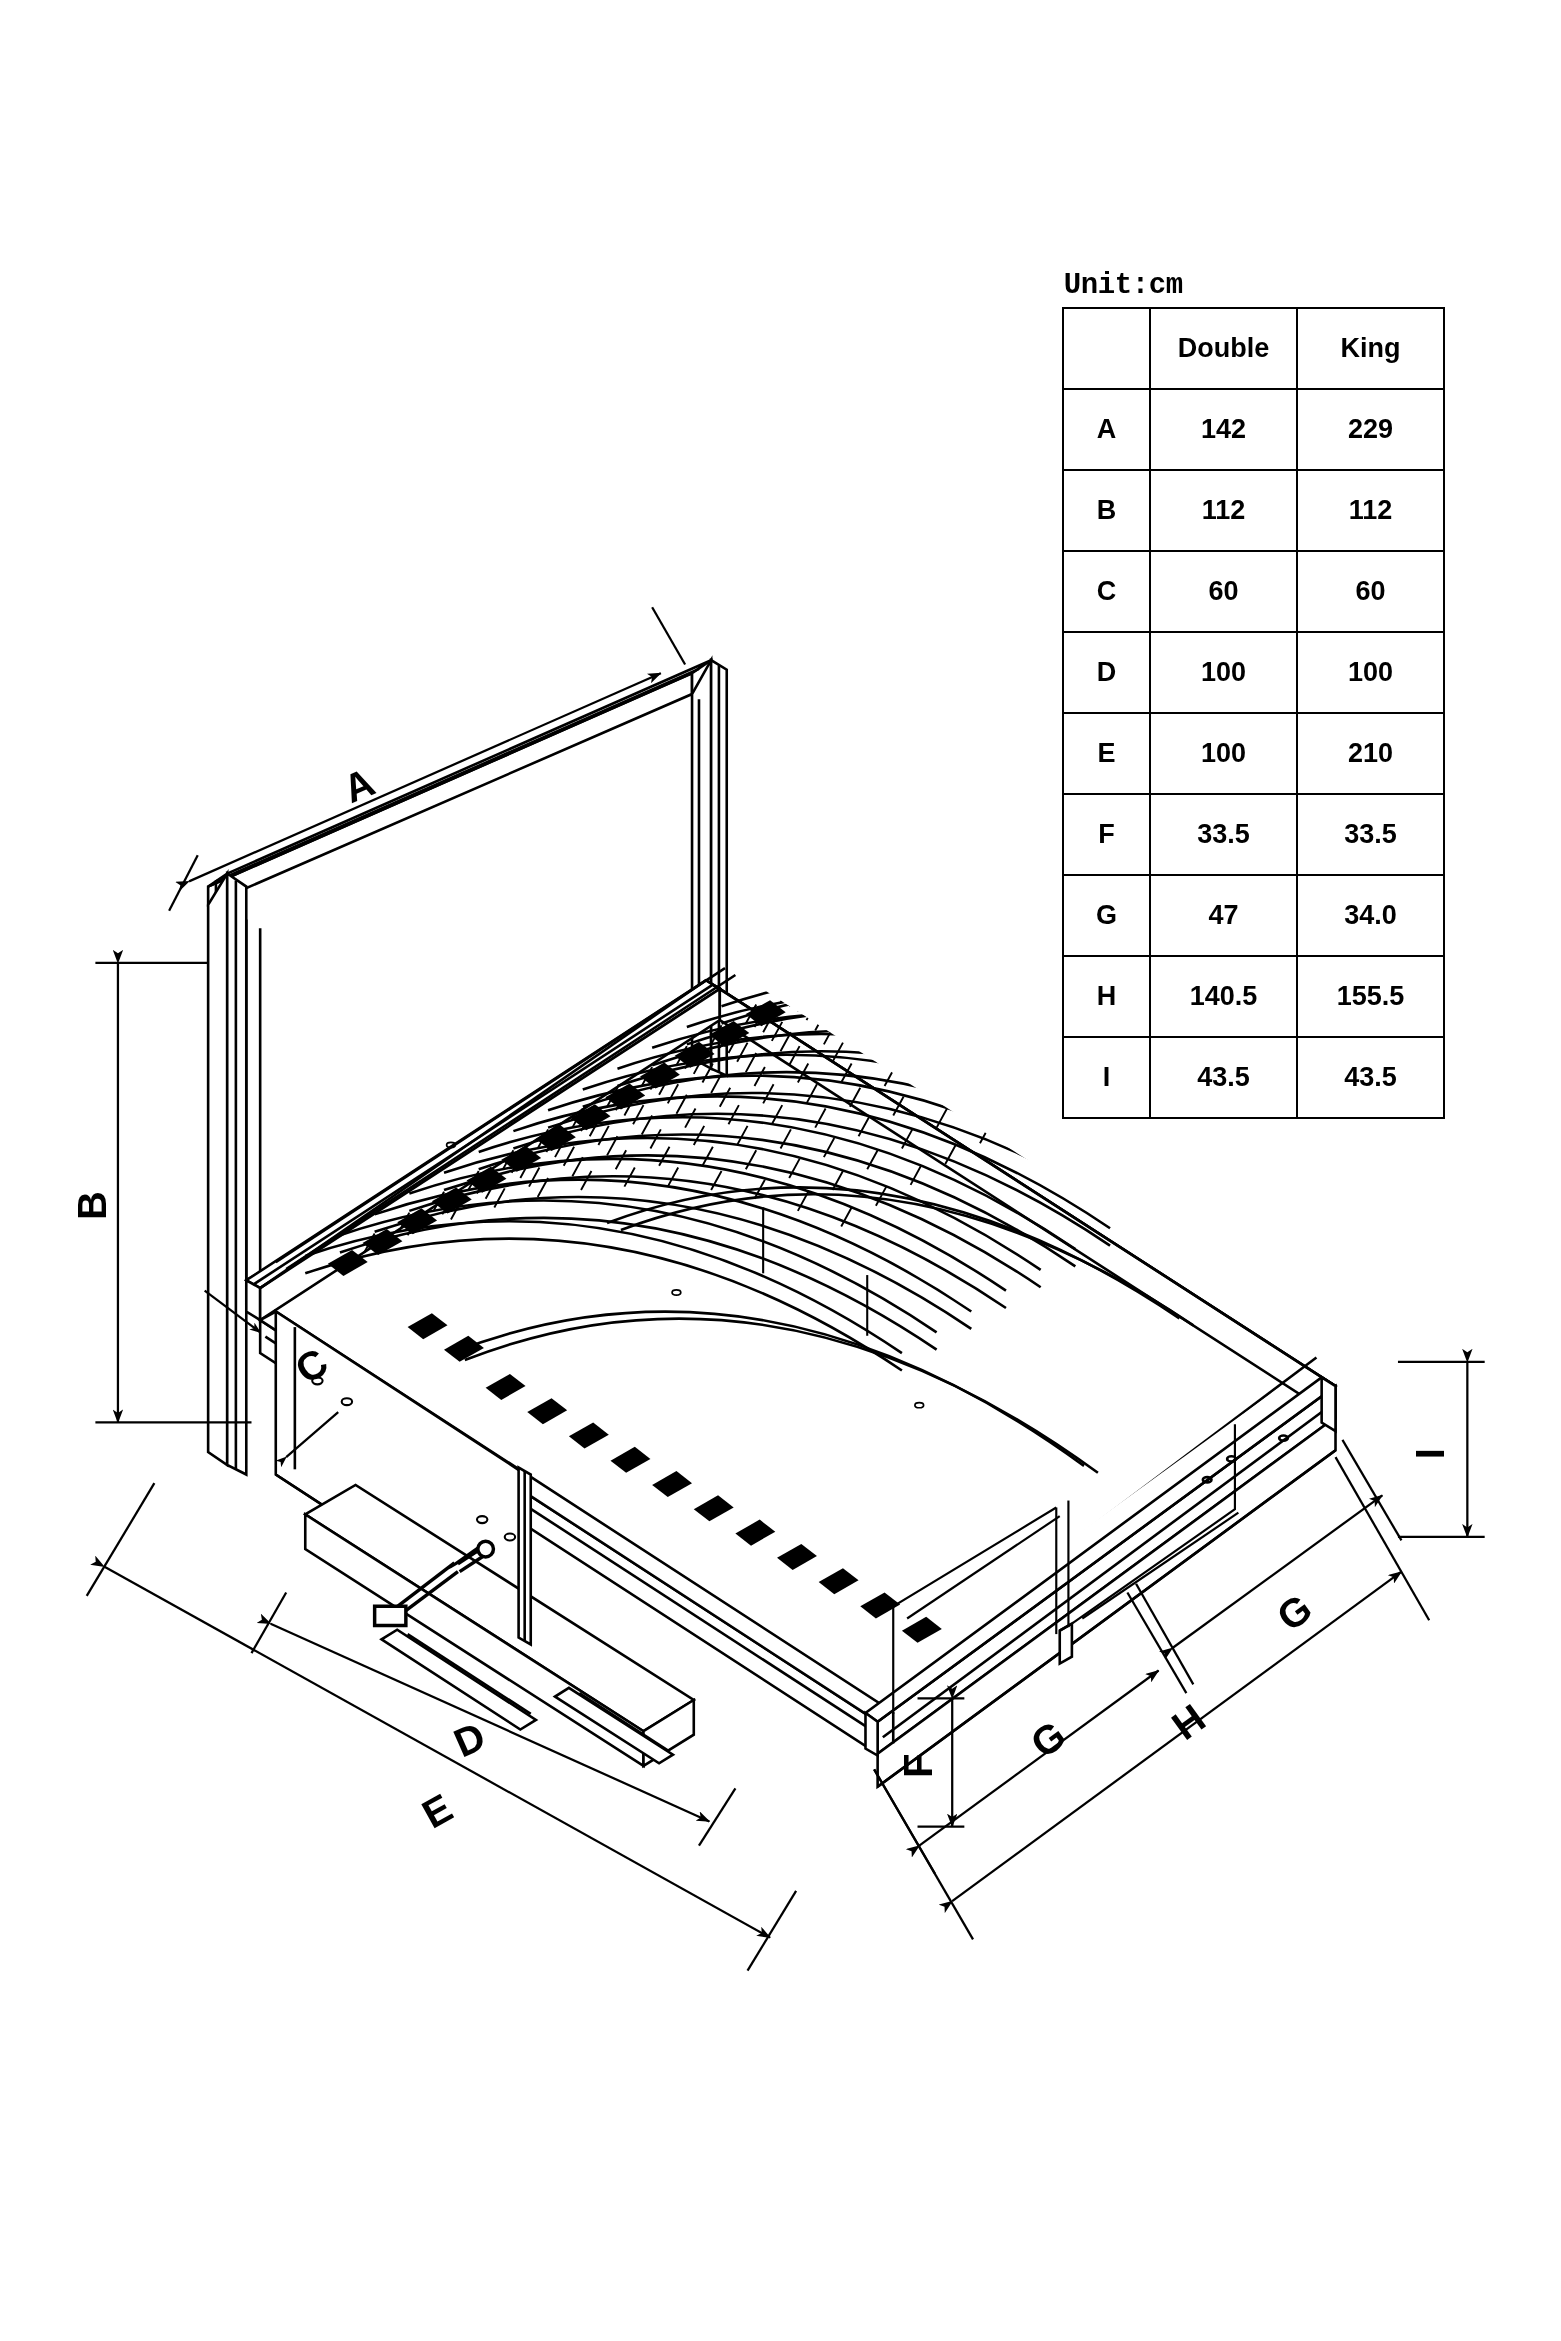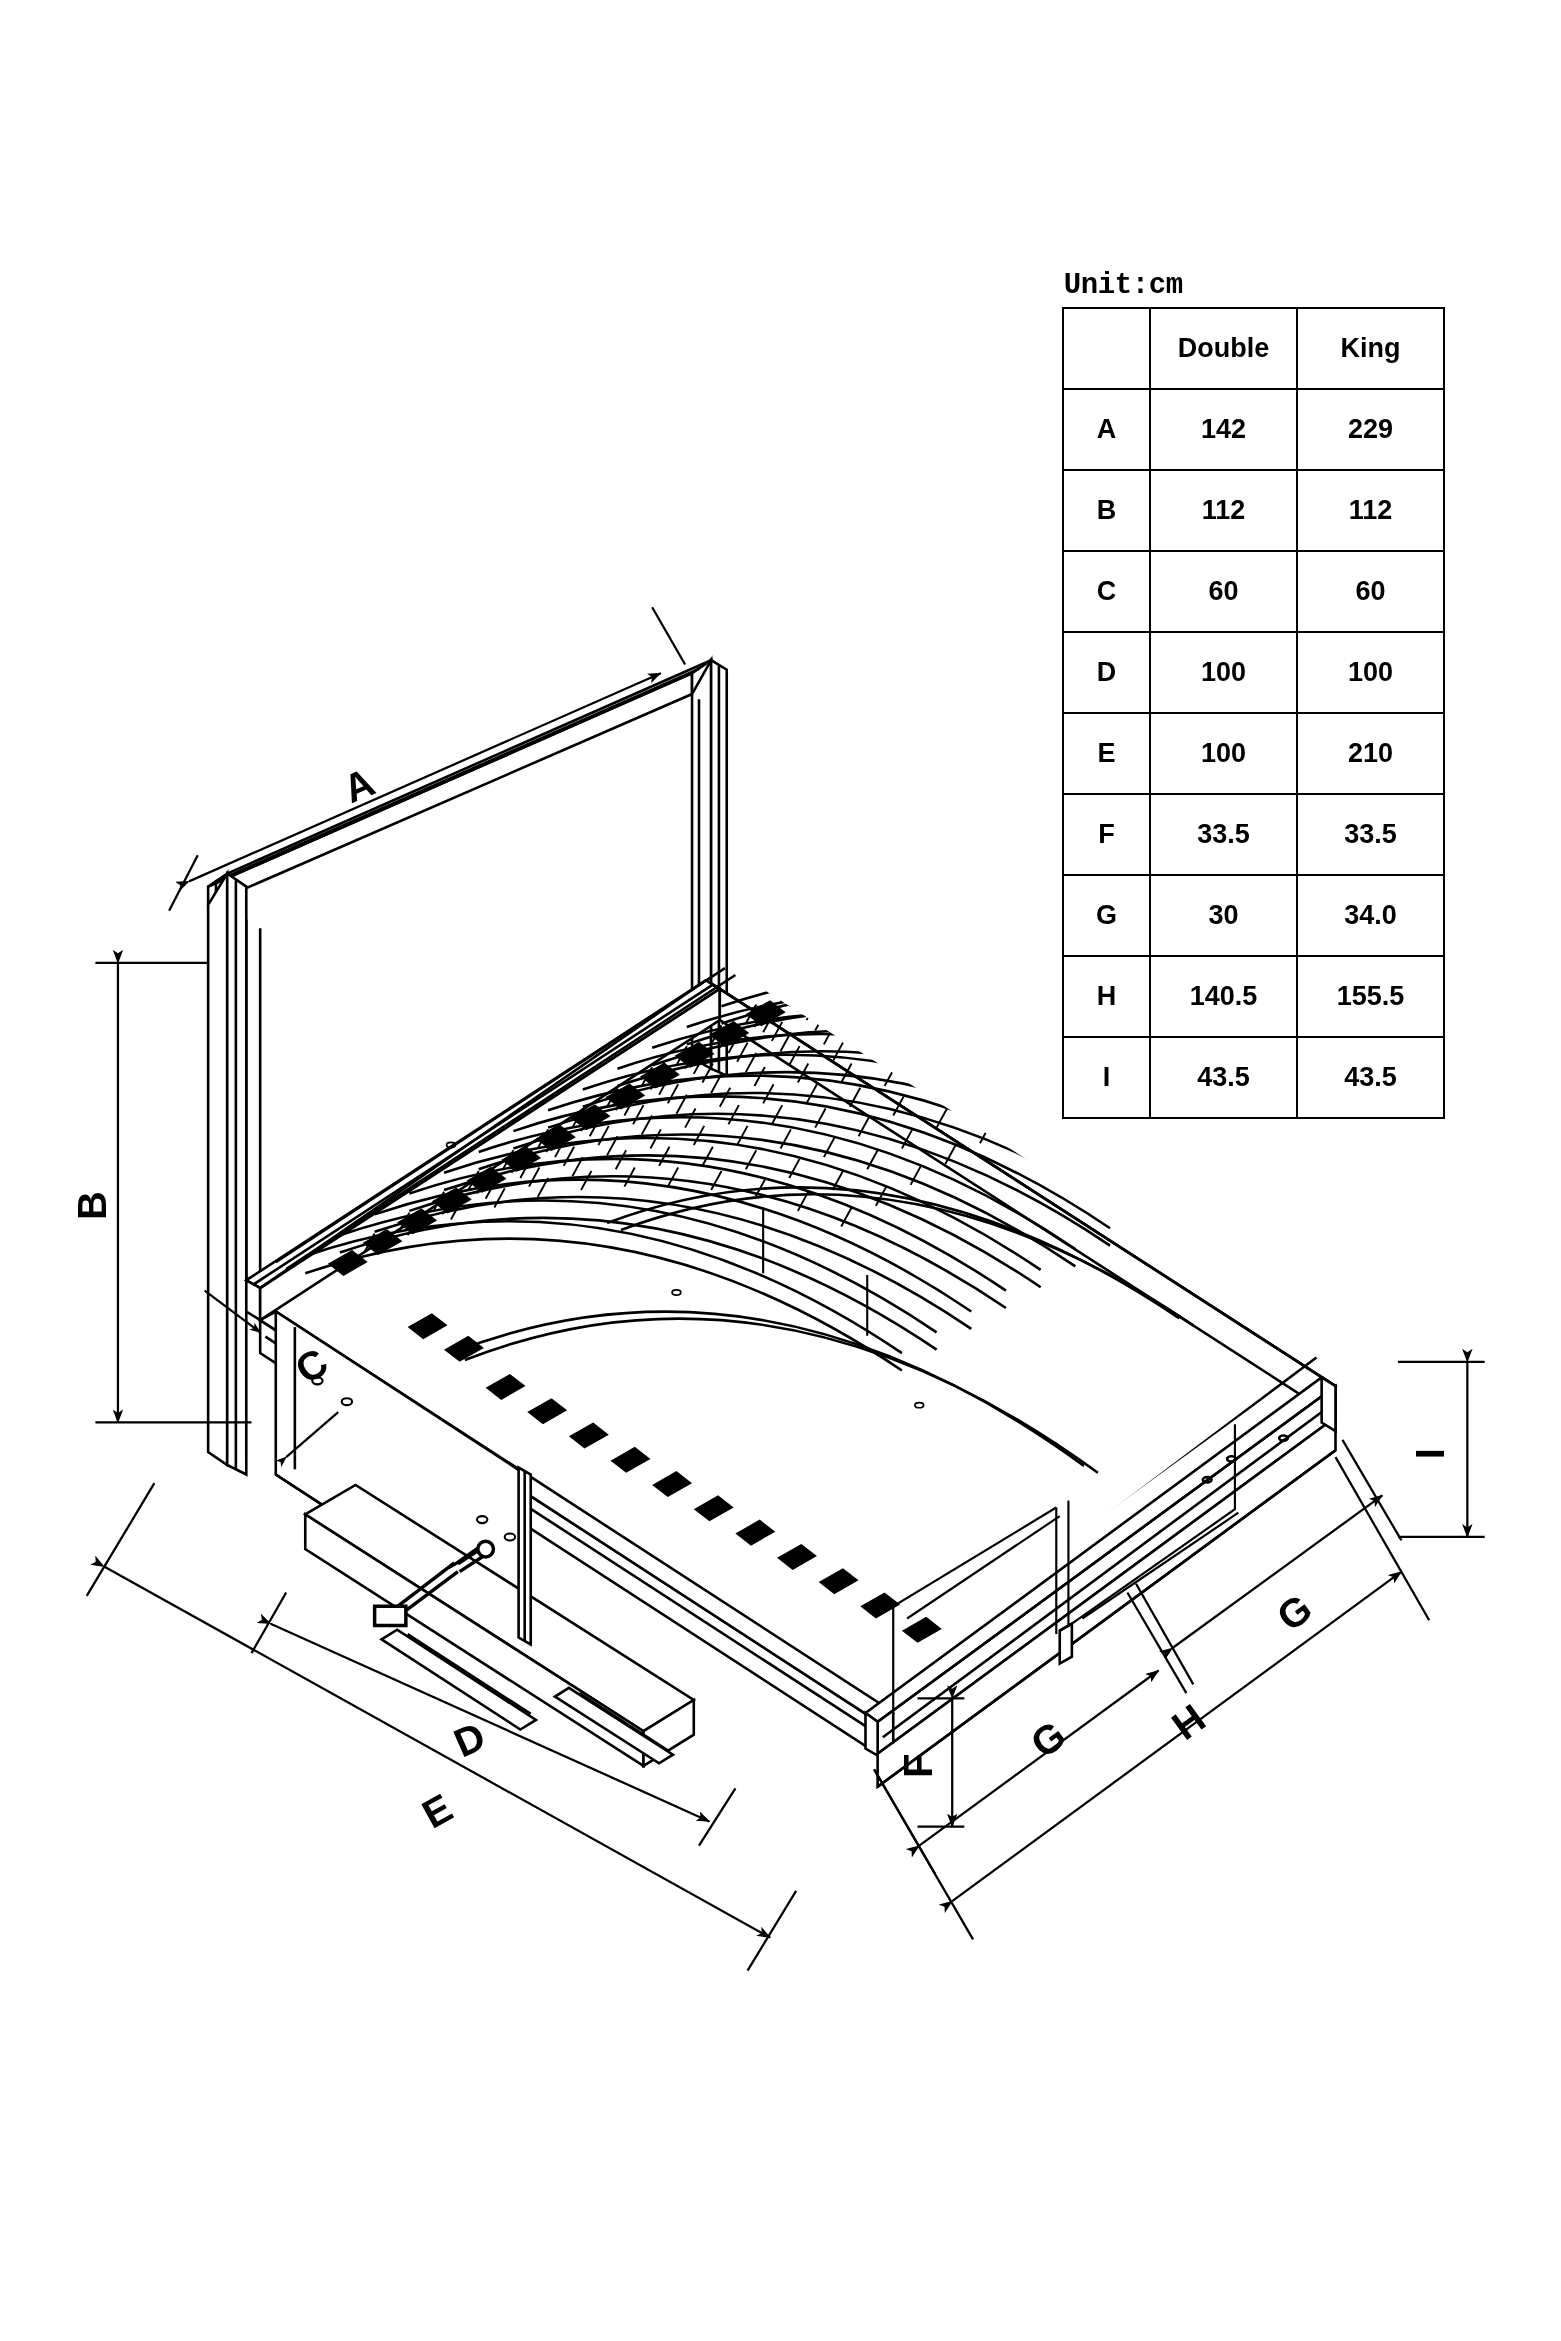--- a/index.html
+++ b/index.html
@@ -444,21 +444,21 @@
             <td>100</td>
             <td>210</td>
           </tr>
           <tr>
             <td class="lbl">F</td>
             <td>33.5</td>
             <td>33.5</td>
           </tr>
           <tr>
             <td class="lbl">G</td>
-            <td>30</td>
+            <td>47</td>
             <td>34.0</td>
           </tr>
           <tr>
             <td class="lbl">H</td>
             <td>140.5</td>
             <td>155.5</td>
           </tr>
           <tr>
             <td class="lbl">I</td>
             <td>43.5</td>

